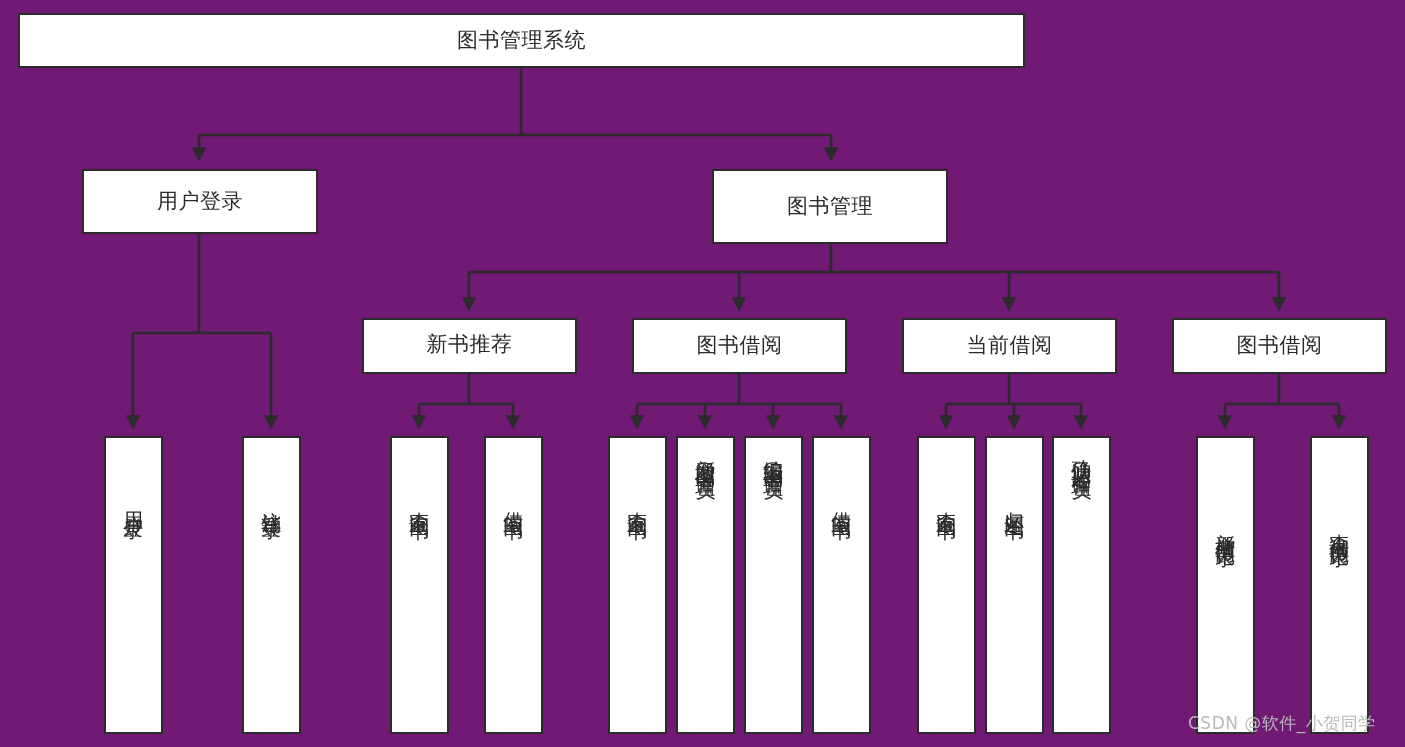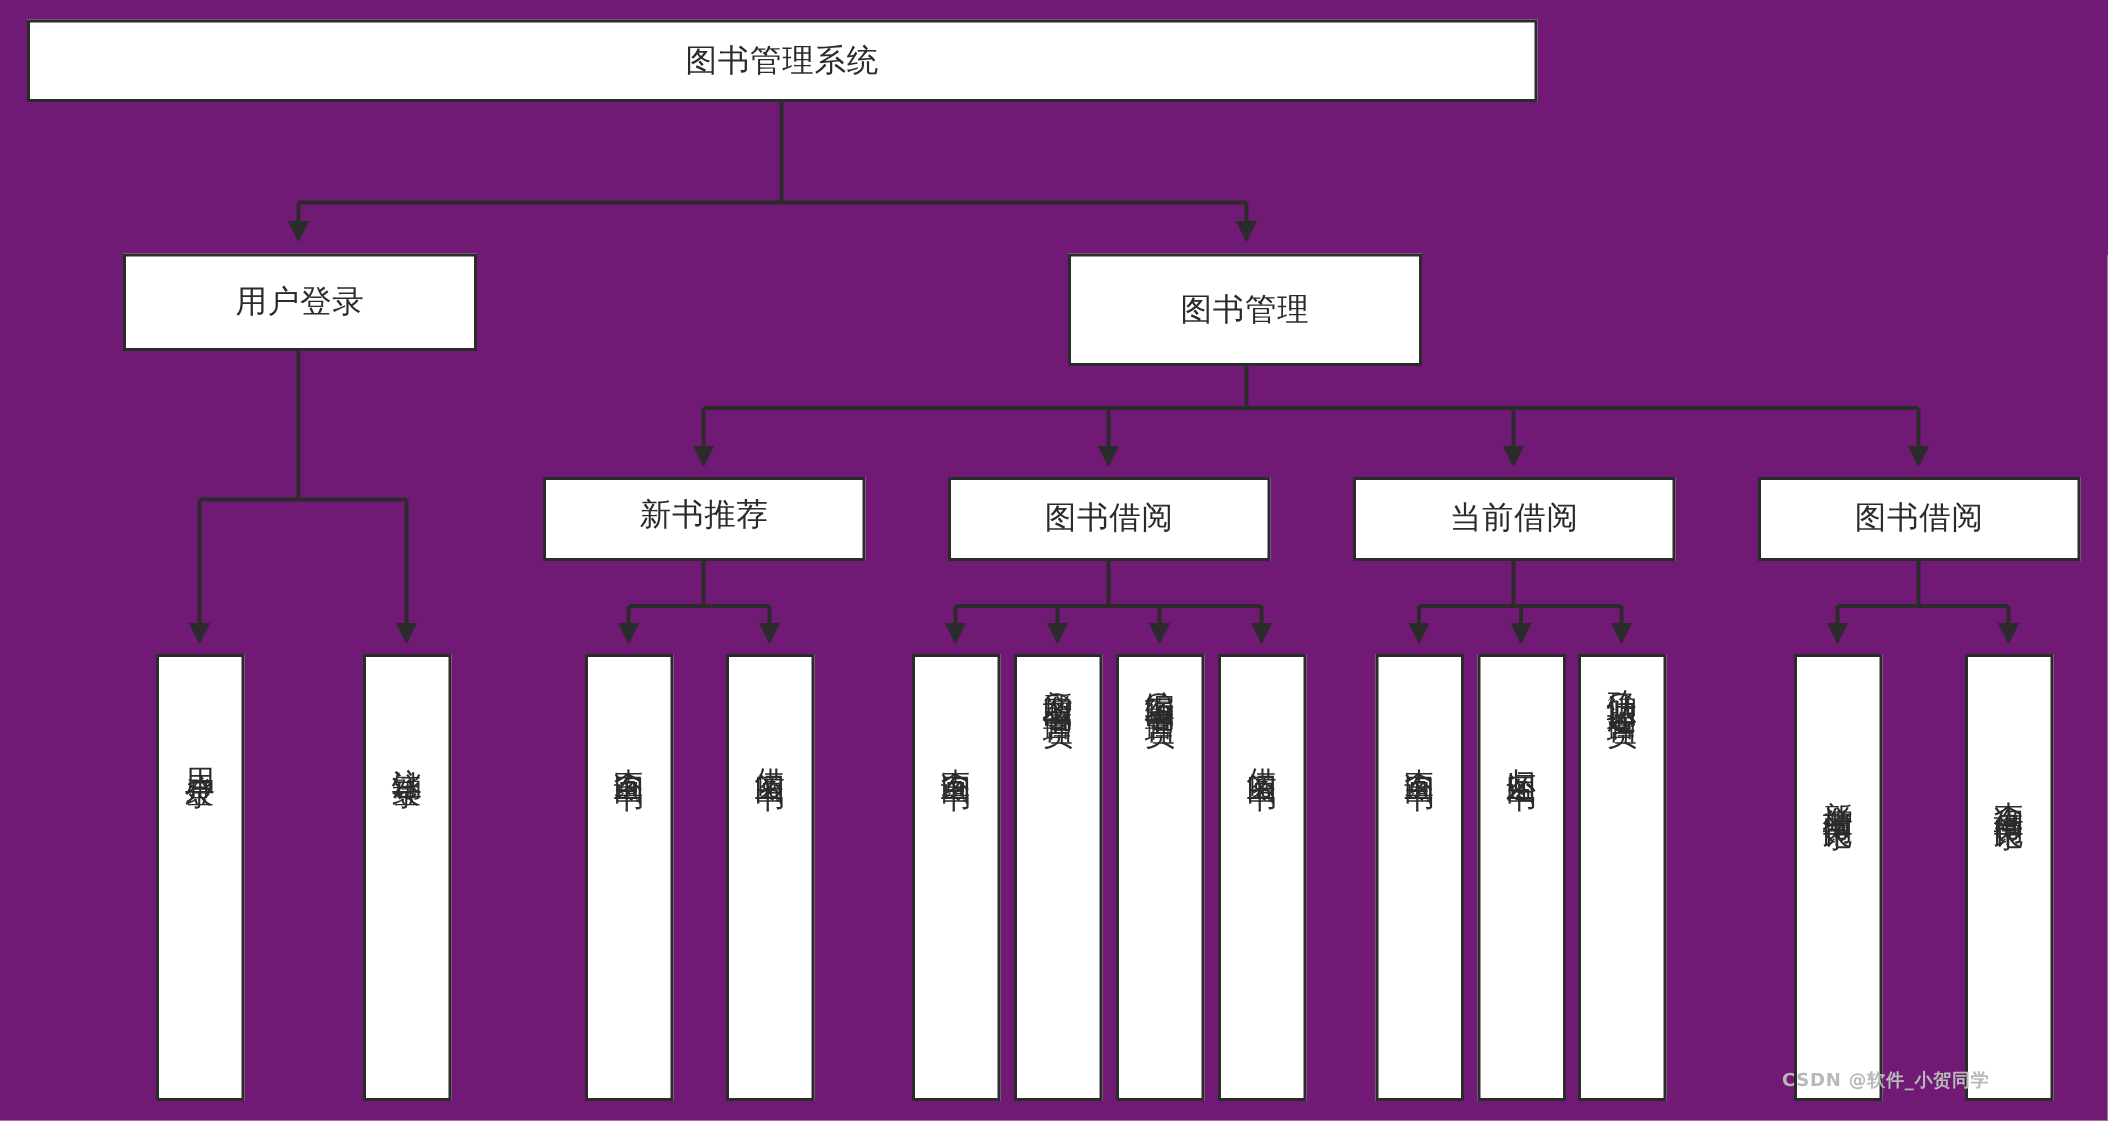--- a/index.html
+++ b/index.html
@@ -62,25 +62,24 @@
   .node-v.mid .node-label {
     margin-top: 56px;
   }
   .node-v.midlow .node-label {
     margin-top: 78px;
   }
   .watermark {
     position: absolute;
     left: 1188px;
     top: 712px;
-    font-size: 12px;
+    font-size: 17px;
     color: #b9b9b9;
     white-space: nowrap;
     letter-spacing: 0.5px;
-    font-weight: bold;
   }
 </style>
 </head>
 <body>
 
 <div id="diagram-root">
 
   <svg id="tree-svg" viewBox="0 0 1405 747" xmlns="http://www.w3.org/2000/svg">
     <defs>
       <marker id="arrow" viewBox="0 0 10 10" refX="9" refY="5" markerWidth="5.5" markerHeight="5.5" orient="auto-start-reverse">

